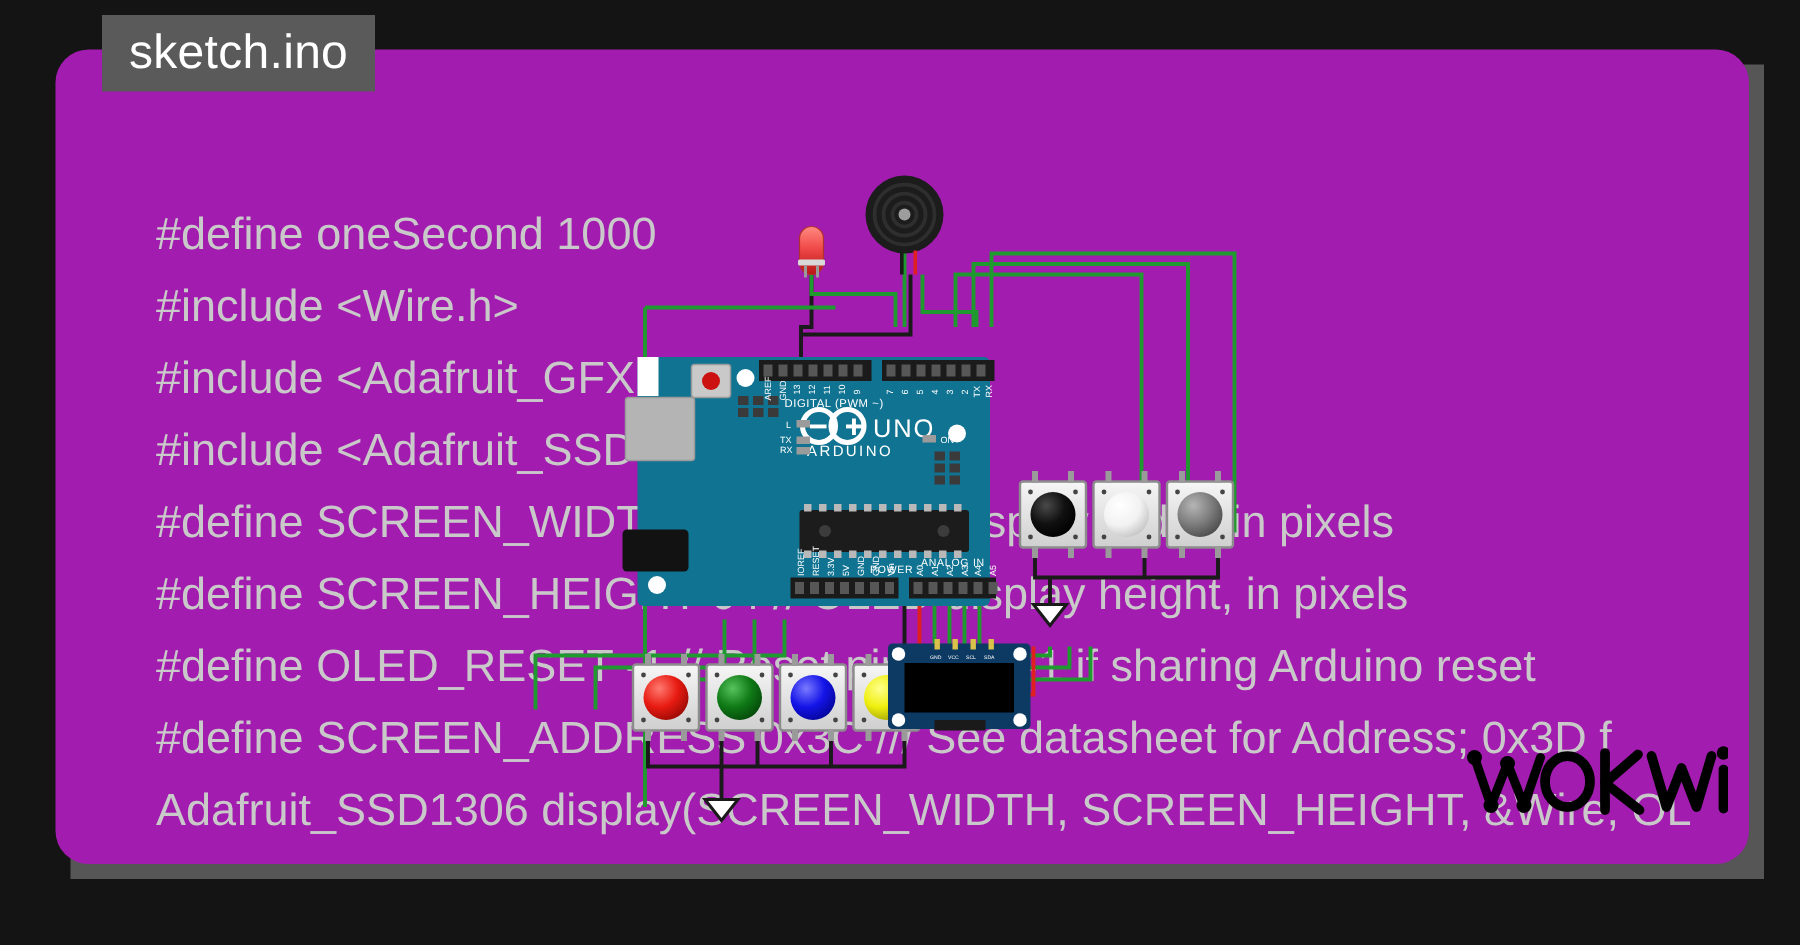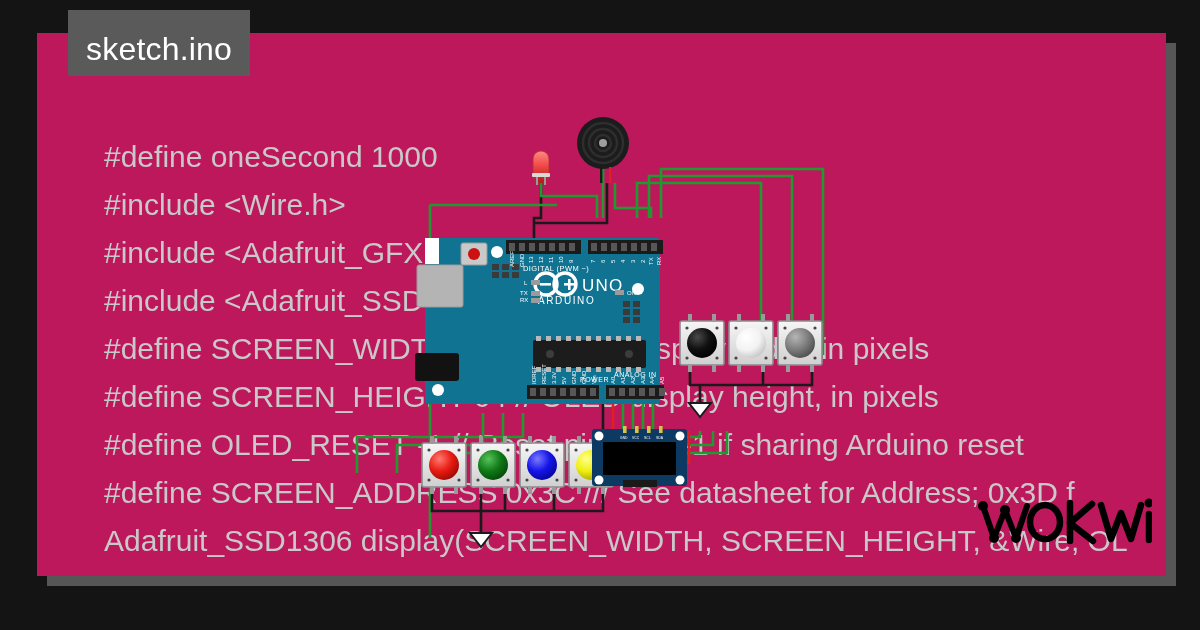--- a/index.html
+++ b/index.html
@@ -11,28 +11,28 @@
   }
   #stage{position:absolute;left:0;top:0;width:1200px;height:630px;}
 
   
   .card-shadow{
     position:absolute;left:47px;top:43px;width:1129px;height:543px;
     background:#565656;
   }
   .card{
     position:absolute;left:37px;top:33px;width:1129px;height:543px;
-    background:#be185d;overflow:hidden;
+    background:#a21caf;overflow:hidden;border-radius:22px;
   }
 
   
   .file-tab{
     position:absolute;left:68px;top:10px;
     background:#5a5a5a;color:#fff;
-    padding:23px 18px 11px 18px;
+    padding:8px 18px 11px 18px;
     font-size:32px;line-height:1;letter-spacing:.2px;
     font-family:"Liberation Sans", sans-serif;
     z-index:40;
   }
 
   
   .code{
     position:absolute;left:67px;top:100px;width:1100px;
     color:#c9c9c9;font-size:30px;line-height:48px;
     white-space:nowrap;z-index:5;

